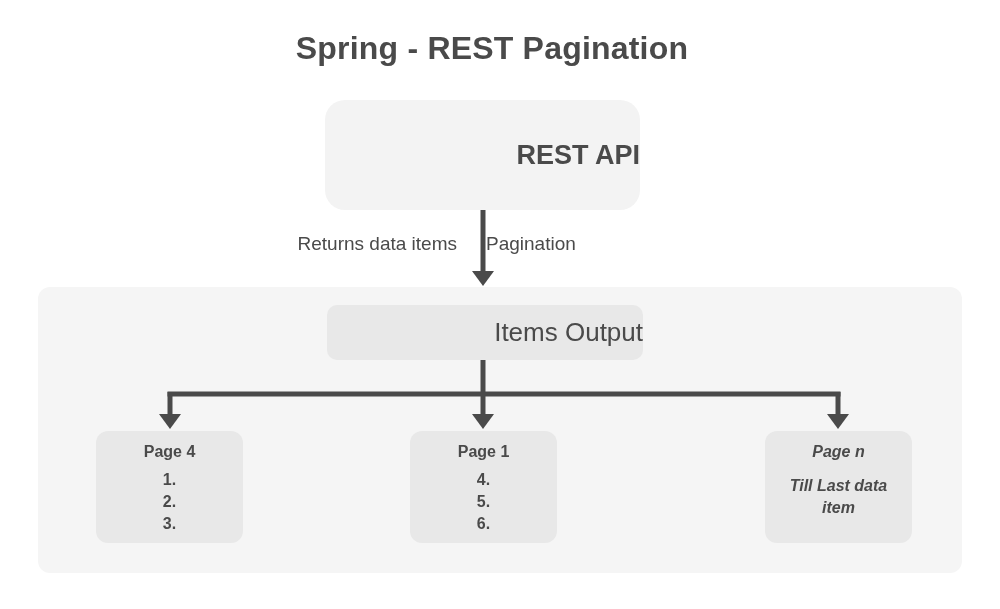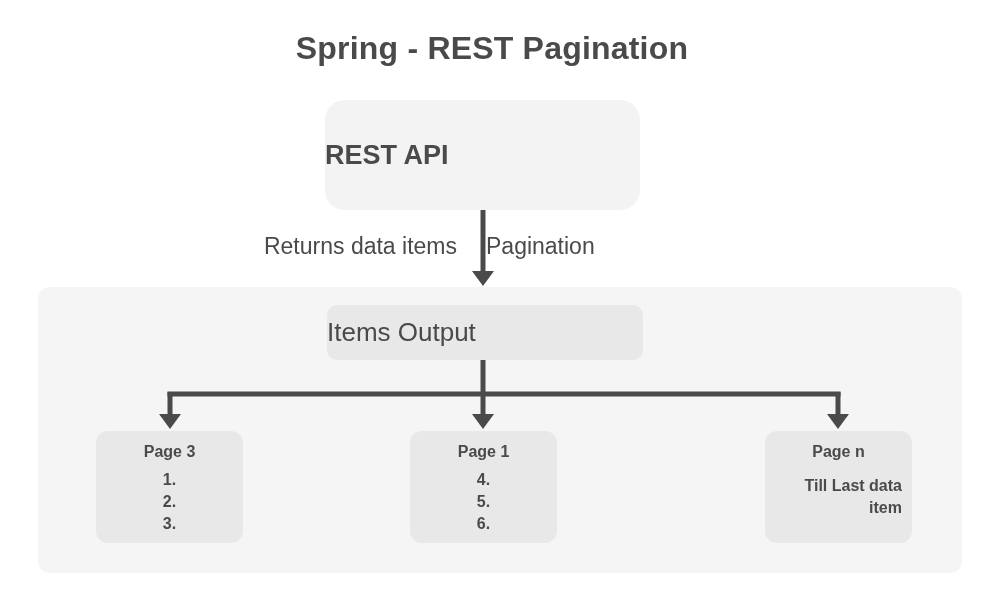--- a/index.html
+++ b/index.html
@@ -32,21 +32,21 @@
     font-size: 32px;
     font-weight: 700;
     letter-spacing: 0.2px;
     color: var(--text);
     margin-left: 28px;
   }
   .node {
     position: absolute;
     display: flex;
     align-items: center;
-    justify-content: flex-start;
+    justify-content: flex-end;
     color: var(--text);
   }
   .rest-api-node {
     left: 325px; top: 100px;
     width: 315px; height: 110px;
     background: var(--node);
     border-radius: 20px;
     font-size: 27px;
     font-weight: 700;
   }
@@ -61,58 +61,57 @@
     left: 327px; top: 305px;
     width: 316px; height: 55px;
     background: var(--inner-node);
     border-radius: 10px;
     font-size: 26px;
     font-weight: 400;
   }
   .arrow-label {
     position: absolute;
     top: 233px;
-    font-size: 23px;
+    font-size: 19px;
     font-weight: 400;
     color: var(--text);
     white-space: nowrap;
   }
   .arrow-label.left { right: 543px; }   
   .arrow-label.right { left: 486px; }
   .page-node {
     position: absolute;
     top: 431px;
     width: 147px;
     height: 112px;
     background: var(--inner-node);
     border-radius: 12px;
     text-align: center;
     color: var(--text);
   }
   .page-node.p0 { left: 96px; }
   .page-node.p1 { left: 410px; text-align: center; }
-  .page-node.pn { left: 765px; }
+  .page-node.pn { left: 765px; font-style: italic; }
   .page-title {
     margin-top: 12px;
     font-size: 16px;
     font-weight: 700;
   }
   .page-items {
     margin-top: 8px;
     font-size: 16px;
     font-weight: 700;
     line-height: 22px;
   }
   .page-note {
     margin-top: 14px;
     padding: 0 10px;
     font-size: 16px;
     font-weight: 700;
     line-height: 22px;
-    text-align: right;
   }
   .connectors {
     position: absolute;
     left: 0; top: 0;
     width: 1000px; height: 609px;
     pointer-events: none;
   }
   .connectors path {
     stroke: var(--line);
     stroke-width: 5;
@@ -157,21 +156,21 @@
       <path d="M170 392 L170 415"></path>
       <path d="M483 394 L483 415"></path>
       <path d="M838 392 L838 415"></path>
       <polygon points="159,414 181,414 170,429"></polygon>
       <polygon points="472,414 494,414 483,429"></polygon>
       <polygon points="827,414 849,414 838,429"></polygon>
     </g>
   </svg>
 
   <div class="page-node p0">
-    <div class="page-title">Page 3</div>
+    <div class="page-title">Page 4</div>
     <div class="page-items">
       <div>1.</div>
       <div>2.</div>
       <div>3.</div>
     </div>
   </div>
 
   <div class="page-node p1">
     <div class="page-title">Page 1</div>
     <div class="page-items">

